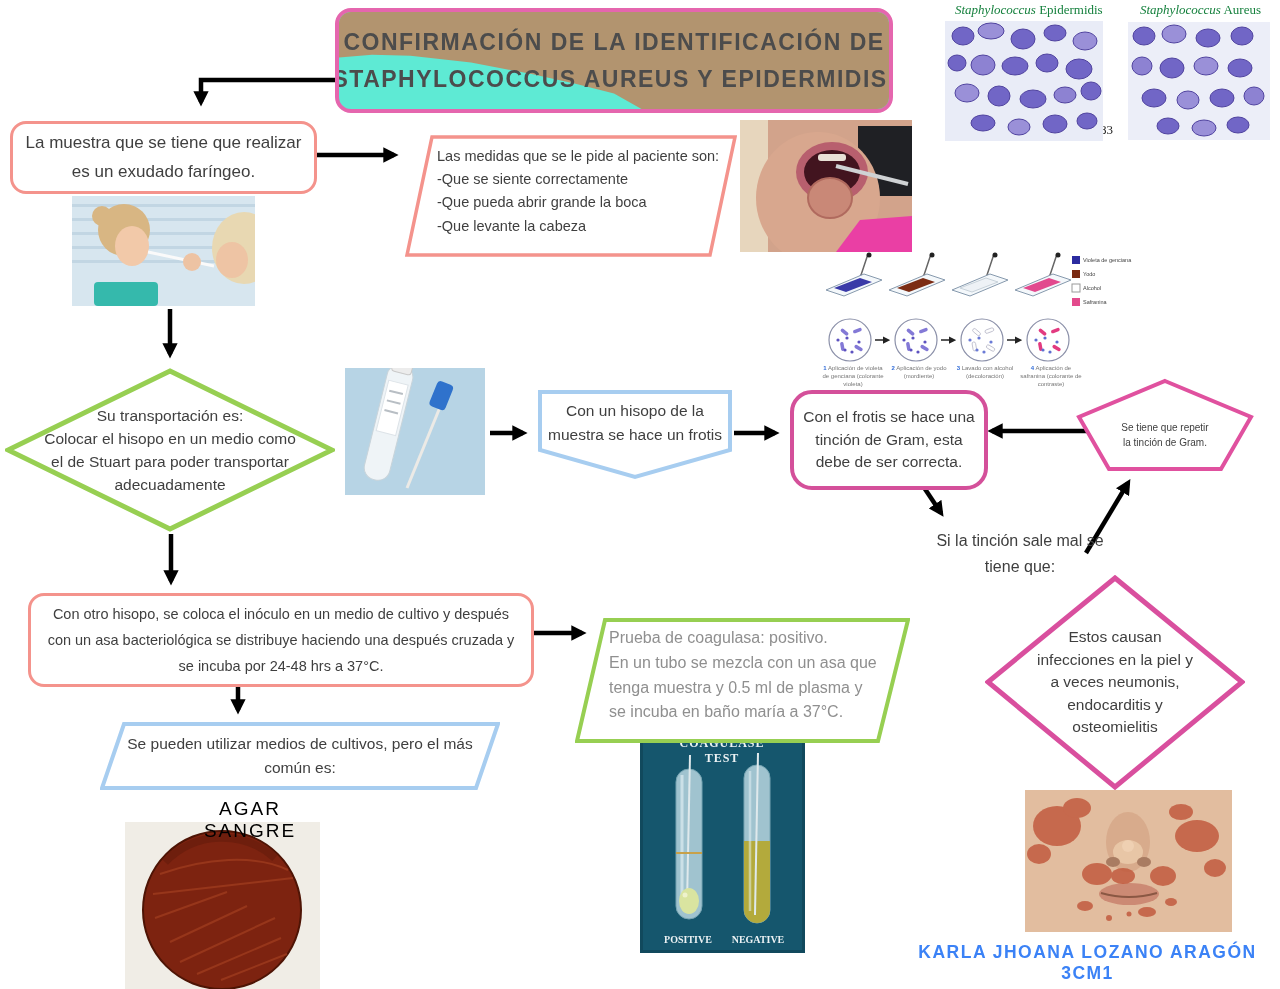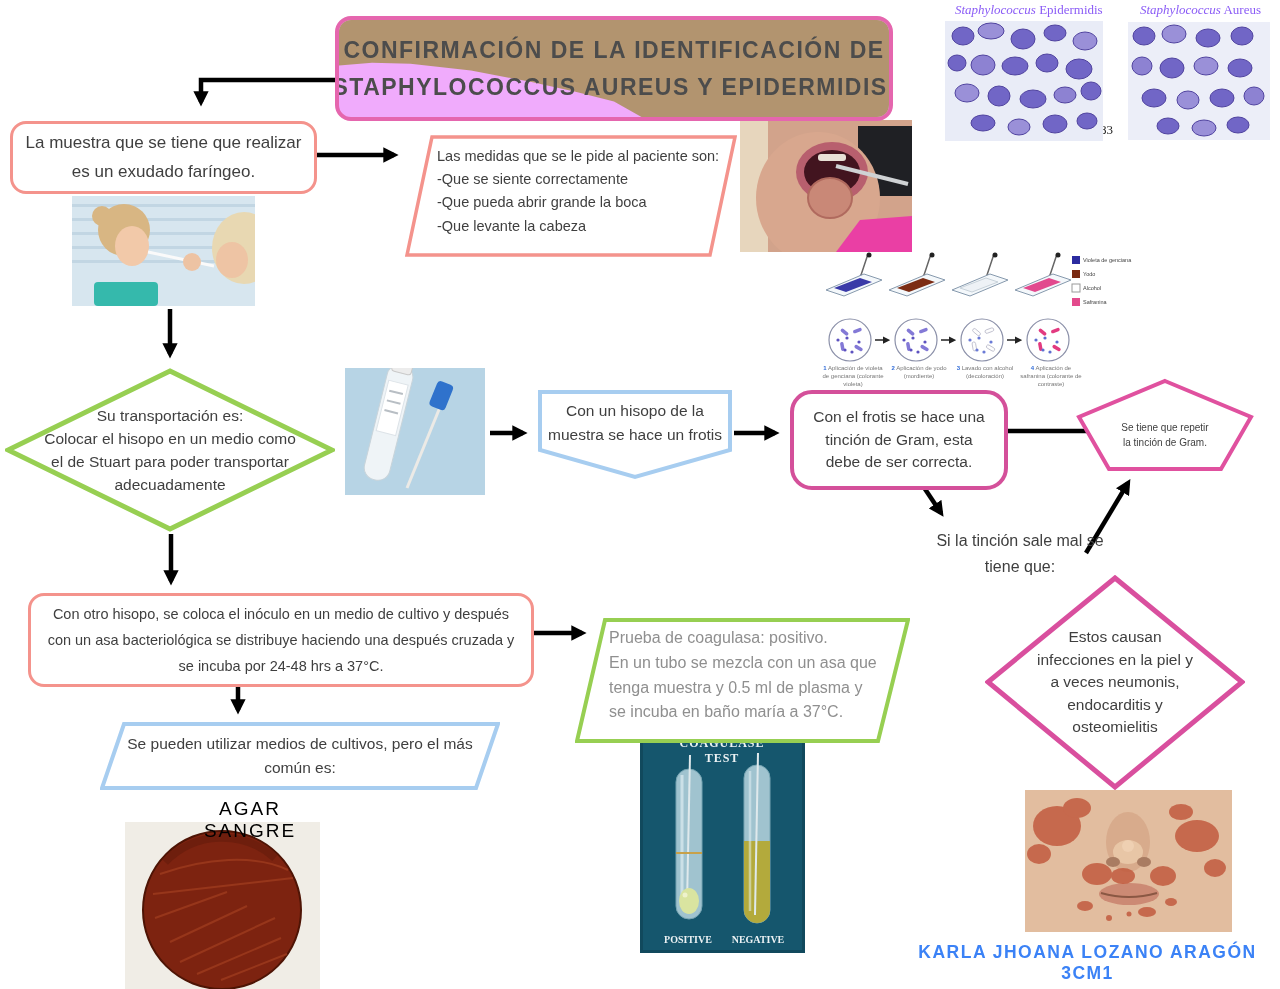--- a/index.html
+++ b/index.html
@@ -5,22 +5,22 @@
   html,body{margin:0;padding:0;background:#fff;}
   #canvas{position:relative;width:1280px;height:989px;background:#ffffff;overflow:hidden;
           font-family:"Liberation Sans",sans-serif;color:#3f3f3f;}
   .abs{position:absolute;}
   svg{display:block;}
   .node-text{position:absolute;inset:0;display:flex;flex-direction:column;align-items:center;
              justify-content:center;text-align:center;line-height:1.5;pointer-events:none;}
   .node-text.left{align-items:flex-start;text-align:left;}
   .ln{white-space:nowrap;}
   
-  #title-box{left:335px;top:16px;width:550px;height:97px;border:4px solid #e566ae;border-radius:16px;
-             background:#f0abfc;overflow:hidden;}
+  #title-box{left:335px;top:8px;width:550px;height:97px;border:4px solid #e566ae;border-radius:16px;
+             background:#5eead4;overflow:hidden;}
   #title-box .kraft{position:absolute;inset:0;background:#b2946f;
       clip-path:polygon(0 0,100% 0,100% 100%,55% 100%,50% 84%,43% 74%,35% 64%,24% 52%,13% 45%,6% 44%,0 47%);}
   #title-box .node-text{font-size:23px;font-weight:700;letter-spacing:1.5px;color:#4c4c4c;line-height:1.6;}
   
   .round-box{background:#fff;border-radius:16px;}
   #sample-box{left:10px;top:121px;width:301px;height:67px;border:3px solid #f4938c;}
   #sample-box .node-text{font-size:17px;line-height:1.65;}
   #gram-box{left:790px;top:390px;width:190px;height:92px;border:4px solid #d4509a;border-radius:22px;}
   #gram-box .node-text{font-size:15.5px;line-height:1.45;}
   #culture-box{left:28px;top:593px;width:500px;height:88px;border:3px solid #f4938c;}
@@ -35,21 +35,21 @@
   #repeat-pentagon{left:1075px;top:378px;width:180px;height:95px;}
   #repeat-pentagon .node-text{font-size:10px;line-height:1.5;padding-top:18px;text-align:center;}
   #coagulase-parallelogram{left:575px;top:590px;width:335px;height:125px;margin-top:28px;}
   #coagulase-parallelogram .node-text{font-size:16px;line-height:1.55;color:#8f8f8f;padding:8px 0 0 34px;justify-content:flex-start;}
   #infections-diamond{left:985px;top:575px;width:260px;height:215px;}
   #infections-diamond .node-text{font-size:15.5px;line-height:1.45;}
   #media-parallelogram{left:100px;top:722px;width:400px;height:68px;}
   #media-parallelogram .node-text{font-size:15.5px;line-height:1.55;}
   #bad-stain-note{left:925px;top:528px;width:190px;height:56px;font-size:16px;line-height:1.6;text-align:center;}
   
-  .micro-label{font-family:"Liberation Serif",serif;font-size:13px;color:#8b5cf6;}
+  .micro-label{font-family:"Liberation Serif",serif;font-size:13px;color:#15803d;}
   .micro-label .genus{font-style:italic;}
   #page-number{left:1100px;top:122px;font-family:"Liberation Serif",serif;font-size:13px;color:#222;}
   #agar-label{left:170px;top:798px;width:160px;text-align:center;font-size:19px;letter-spacing:2px;color:#000000;}
   #signature{left:905px;top:942px;width:365px;text-align:center;font-size:17.5px;font-weight:700;
              letter-spacing:1.5px;color:#3b82f6;}
 </style>
 </head>
 <body>
 
 <div id="canvas">
@@ -345,21 +345,21 @@
   <div class="abs" id="smear-banner" style="z-index:3;">
     <svg width="194" height="90" viewBox="0 0 194 90">
       <polygon points="2,2 192,2 192,60 97,87 2,60" fill="#fff" stroke="#a7cdf0" stroke-width="4"></polygon>
     </svg>
     <div class="node-text">
       <span class="ln">Con un hisopo de la</span>
       <span class="ln">muestra se hace un frotis</span>
     </div>
   </div>
 
-  <div class="abs round-box" id="gram-box" style="z-index:3;padding-left:20px;">
+  <div class="abs round-box" id="gram-box" style="z-index:3;">
     <div class="node-text">
       <span class="ln">Con el frotis se hace una</span>
       <span class="ln">tinción de Gram, esta</span>
       <span class="ln">debe de ser correcta.</span>
     </div>
   </div>
 
   <div class="abs" id="repeat-pentagon" style="z-index:3;">
     <svg width="180" height="95" viewBox="0 0 180 95">
       <polygon points="90,3 176,39 146,91 34,91 4,39" fill="#fff" stroke="#e0519f" stroke-width="4"></polygon>

